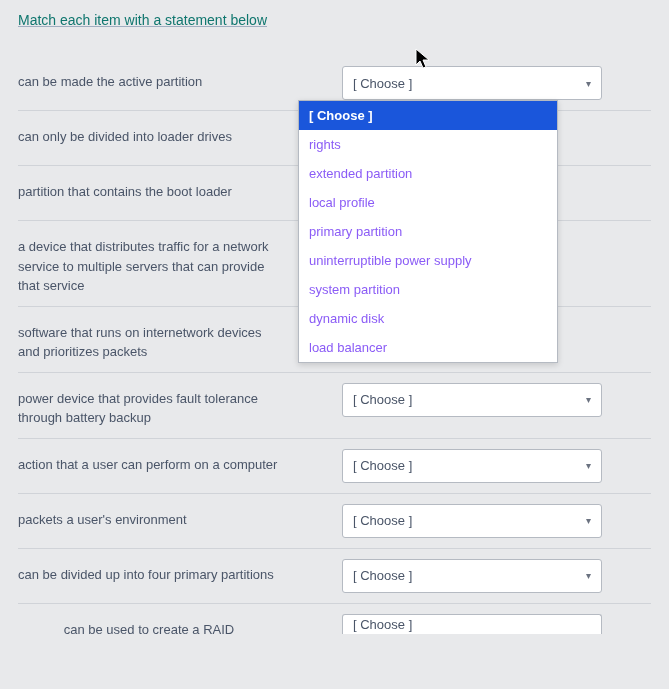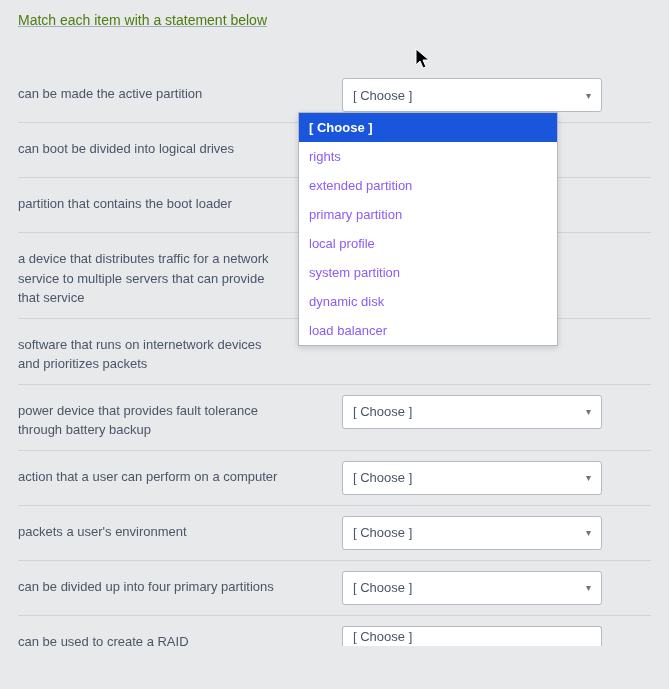--- a/index.html
+++ b/index.html
@@ -8,35 +8,35 @@
       background: #e8e9eb;
       width: 669px;
       height: 689px;
       overflow: hidden;
       position: relative;
     }
     .container {
       padding: 12px 18px;
     }
     .instruction {
-      color: #4d7c0f;
+      color: #0f766e;
       font-size: 14px;
       font-weight: 500;
-      margin-bottom: 40px;
+      margin-bottom: 28px;
       text-decoration: underline;
       text-decoration-color: #a0aec0;
     }
     .row {
       display: flex;
       align-items: flex-start;
       border-bottom: 1px solid #d0d3d8;
       padding: 10px 0;
       min-height: 48px;
     }
-    .row:last-child { border-bottom: none; }
+    .row:last-child { border-bottom: none; text-align: center; }
     .prompt {
       width: 280px;
       color: #4a5568;
       font-size: 13px;
       line-height: 1.5;
       padding-right: 18px;
       padding-top: 6px;
     }
     .select-wrap {
       position: relative;
@@ -108,31 +108,32 @@
     <div class="prompt">can be made the active partition</div>
     <div class="select-wrap">
       <div class="select">
         <span>[ Choose ]</span>
         <span class="caret">▾</span>
       </div>
       <div class="dropdown">
         <div class="dropdown-item selected">[ Choose ]</div>
         <div class="dropdown-item">rights</div>
         <div class="dropdown-item">extended partition</div>
+        <div class="dropdown-item">local profile</div>
         <div class="dropdown-item">primary partition</div>
-        <div class="dropdown-item">local profile</div>
+        <div class="dropdown-item">uninterruptible power supply</div>
         <div class="dropdown-item">system partition</div>
         <div class="dropdown-item">dynamic disk</div>
         <div class="dropdown-item">load balancer</div>
       </div>
     </div>
   </div>
 
   <div class="row no-select">
-    <div class="prompt">can boot be divided into logical drives</div>
+    <div class="prompt">can only be divided into loader drives</div>
     <div class="select-wrap">
         <div class="select">
           <span>[ Choose ]</span>
           <span class="caret">▾</span>
         </div>
       </div>
   </div>
 
   <div class="row no-select">
     <div class="prompt">partition that contains the boot loader</div>

